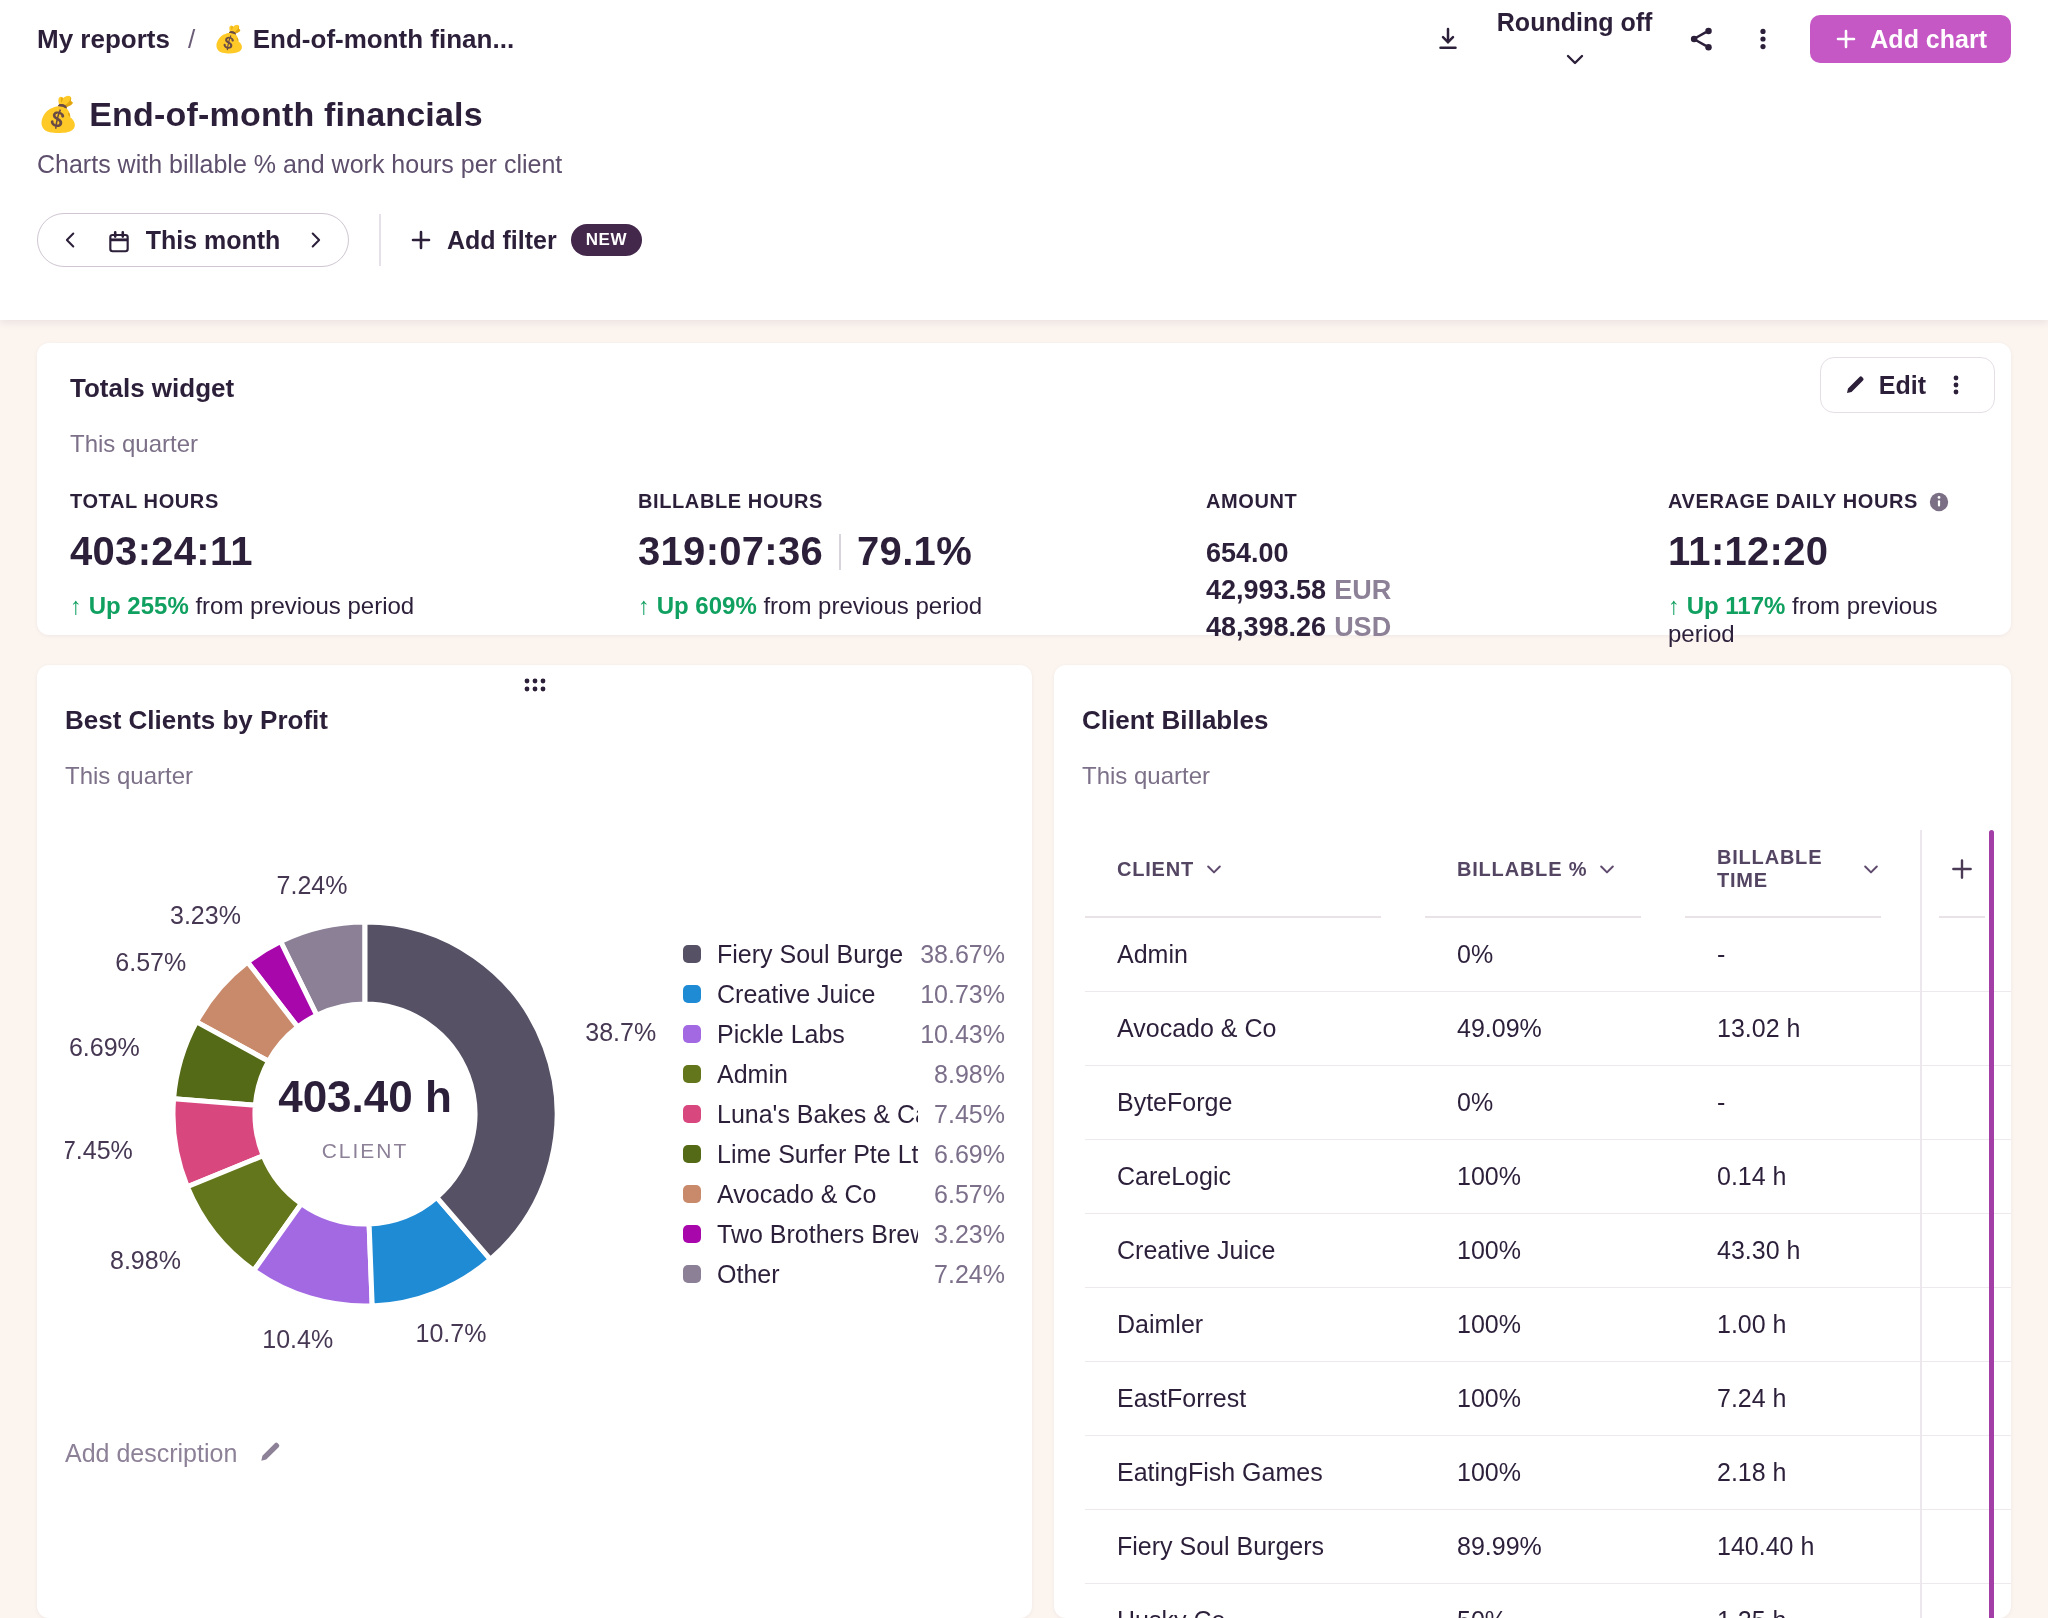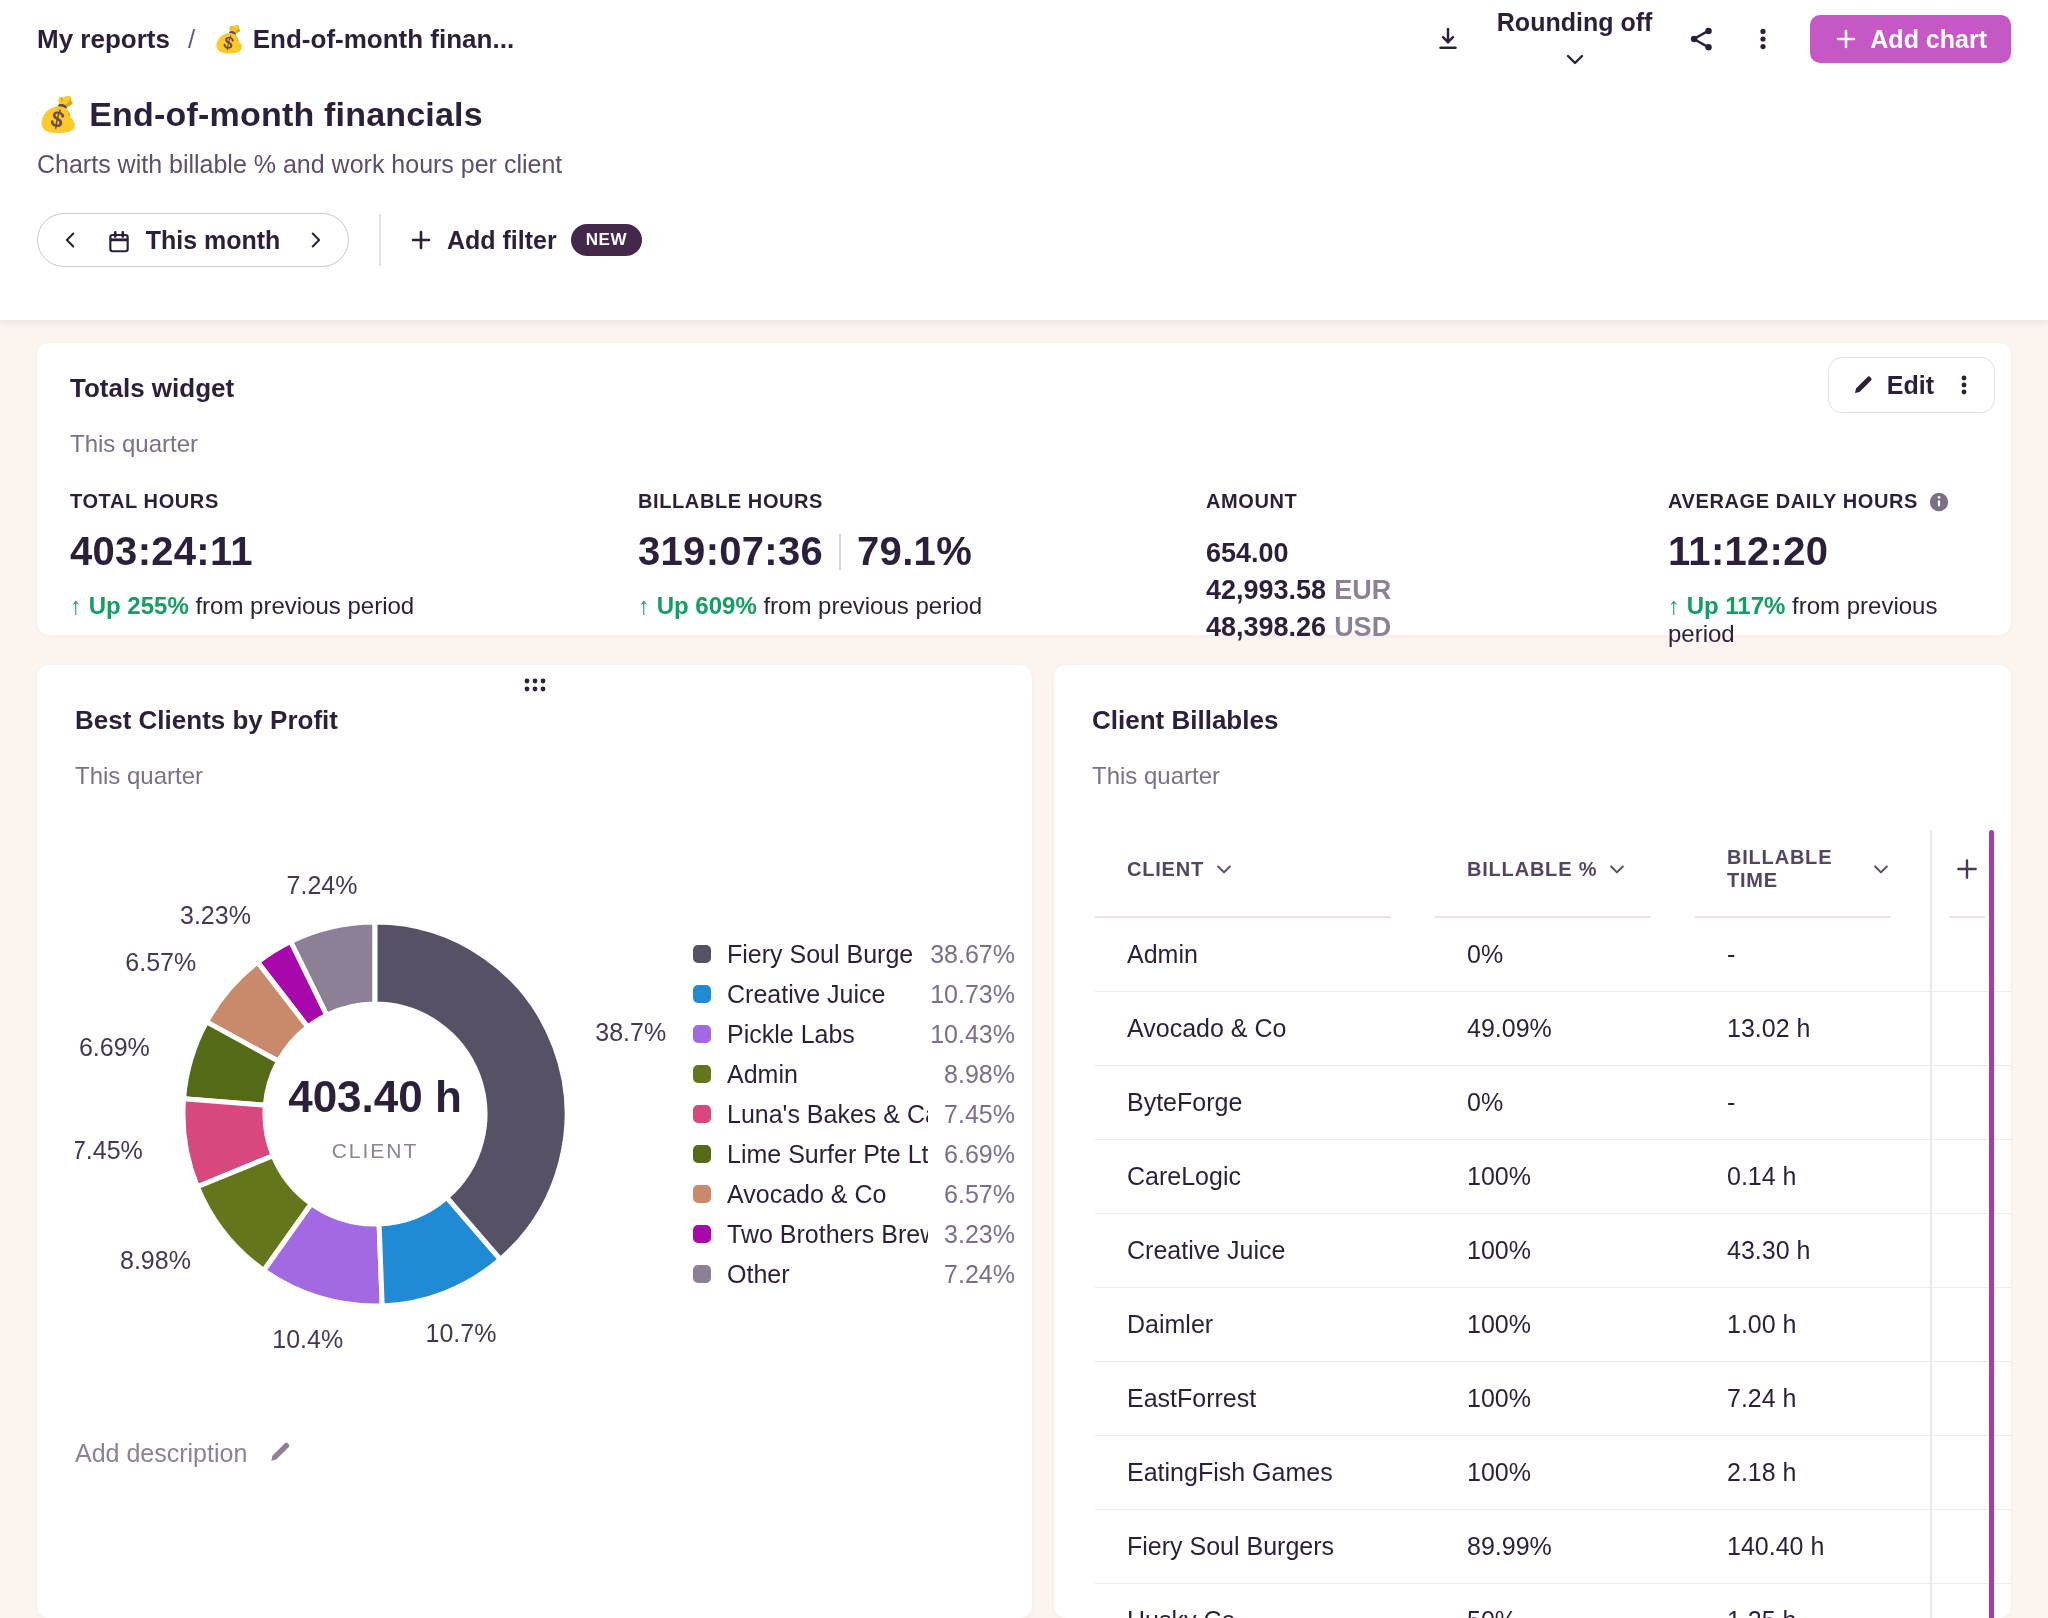--- a/index.html
+++ b/index.html
@@ -29,34 +29,34 @@
   .v-div{width:2px; height:52px; background:#e6e0e8; margin:0 28px 0 30px;}
   .add-filter{display:flex; align-items:center; gap:14px; background:none; border:none; font-size:25px; font-weight:bold; color:var(--ink); cursor:pointer;}
   .new-badge{background:var(--plum); color:#fff; font-size:17px; font-weight:bold; letter-spacing:.6px; border-radius:999px; padding:6px 15px;}
 
   
   .content{padding:23px 37px 0;}
   .card{background:#fff; border-radius:12px; box-shadow:0 1px 4px rgba(44,19,56,.05);}
   .totals-card{height:292px; padding:30px 33px; position:relative;}
   .card-title{font-size:26px; font-weight:bold;}
   .period{font-size:24px; color:var(--muted); margin-top:26px;}
-  .edit-pill{position:absolute; top:14px; right:16px; display:flex; align-items:center; gap:18px; border:1.5px solid #e5dfe5; border-radius:14px; height:56px; padding:0 18px 0 22px; background:#fff;}
+  .edit-pill{position:absolute; top:14px; right:16px; display:flex; align-items:center; gap:18px; border:1.5px solid #e5dfe5; border-radius:14px; height:56px; padding:0 26px 0 22px; background:#fff;}
   .edit-btn{display:flex; align-items:center; gap:12px; background:none; border:none; font-size:25px; font-weight:bold; color:var(--ink); cursor:pointer;}
   .metrics{display:grid; grid-template-columns:568px 568px 462px 1fr; margin-top:32px; padding-left:0;}
   .m-label{font-size:20px; font-weight:bold; letter-spacing:.6px; display:flex; align-items:center; gap:10px;}
   .m-value{font-size:40px; font-weight:bold; margin-top:16px; letter-spacing:.3px;}
   .m-value-row{display:flex; align-items:center; gap:16px; margin-top:16px;}
   .m-div{width:2px; height:36px; background:#d9d3dc;}
   .m-delta{font-size:24px; margin-top:18px; color:var(--ink);}
   .m-delta .up{color:var(--green); font-weight:600;}
   .amount-line{font-size:27px; font-weight:600; line-height:37px;}
   .amount-currency{color:var(--muted2); margin-left:8px; font-weight:600;}
 
   .widgets{display:grid; grid-template-columns:995px 1fr; gap:22px; margin-top:30px;}
-  .widget{height:953px; padding:40px 0 0 38px; position:relative; overflow:hidden;}
+  .widget{height:953px; padding:40px 0 0 28px; position:relative; overflow:hidden;}
   .drag-handle{position:absolute; top:10px; left:50%; transform:translateX(-50%); cursor:grab;}
 
   
   .chart-row{display:flex; align-items:center; margin-top:24px;}
   .donut-label{font-size:25px; fill:var(--ink2);}
   .center-value{font-size:44px; font-weight:bold; fill:var(--ink); text-anchor:middle;}
   .center-label{font-size:21px; letter-spacing:2px; fill:var(--muted2); text-anchor:middle;}
   .legend{width:322px; display:flex; flex-direction:column; gap:11px; margin-left:-2px;}
   .legend-item{display:flex; align-items:center; gap:16px; cursor:pointer;}
   .legend-marker{width:18px; height:18px; border-radius:5px; flex:none;}

